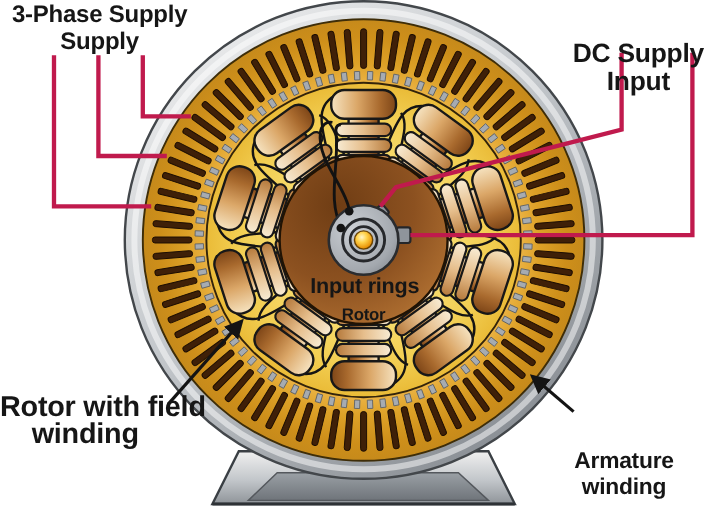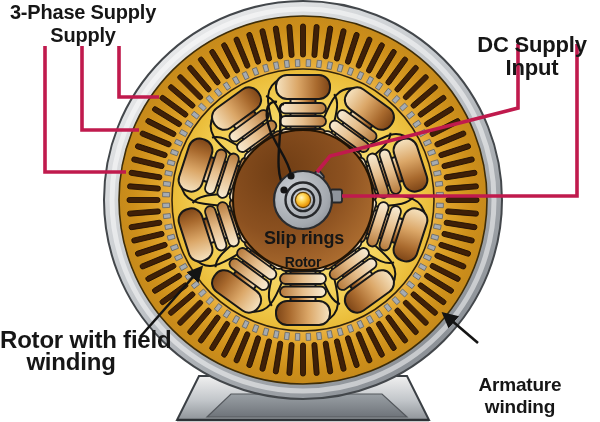--- a/index.html
+++ b/index.html
@@ -383,21 +383,21 @@
 </svg>
 
 <div class="lbl" id="lbl-3ph">
   <div>3-Phase Supply</div>
   <div>Supply</div>
 </div>
 <div class="lbl" id="lbl-dc">
   <div>DC Supply</div>
   <div>Input</div>
 </div>
-<div class="lbl" id="lbl-slip">Slip rings</div>
+<div class="lbl" id="lbl-slip">Input rings</div>
 <div class="lbl" id="lbl-rotor">Rotor</div>
 <div class="lbl" id="lbl-field">
   <div>Rotor with field</div>
   <div>winding</div>
 </div>
 <div class="lbl" id="lbl-arm">
   <div>Armature</div>
   <div>winding</div>
 </div>
 </div>

